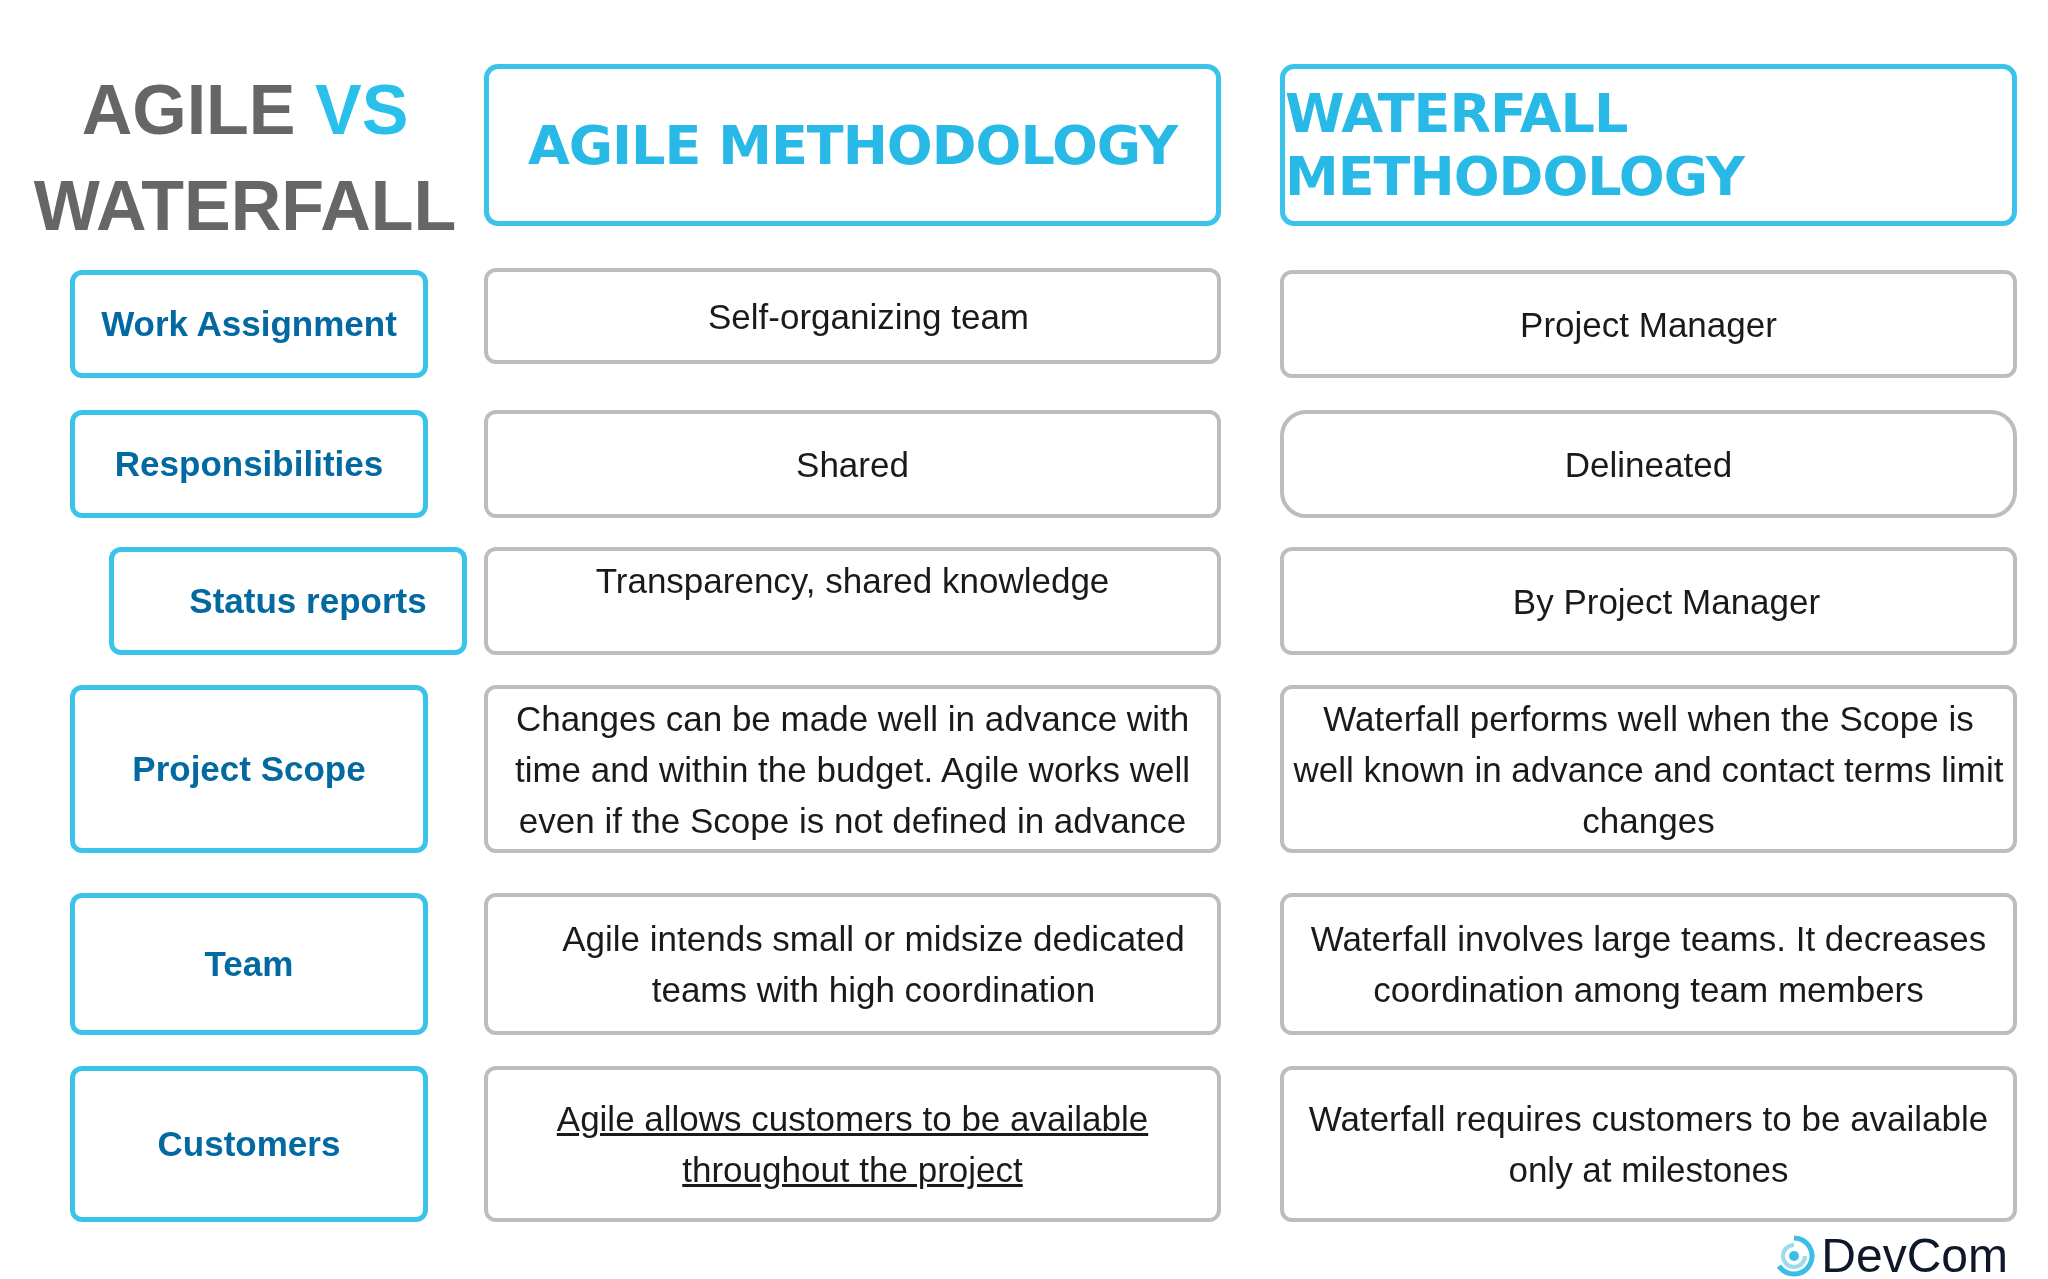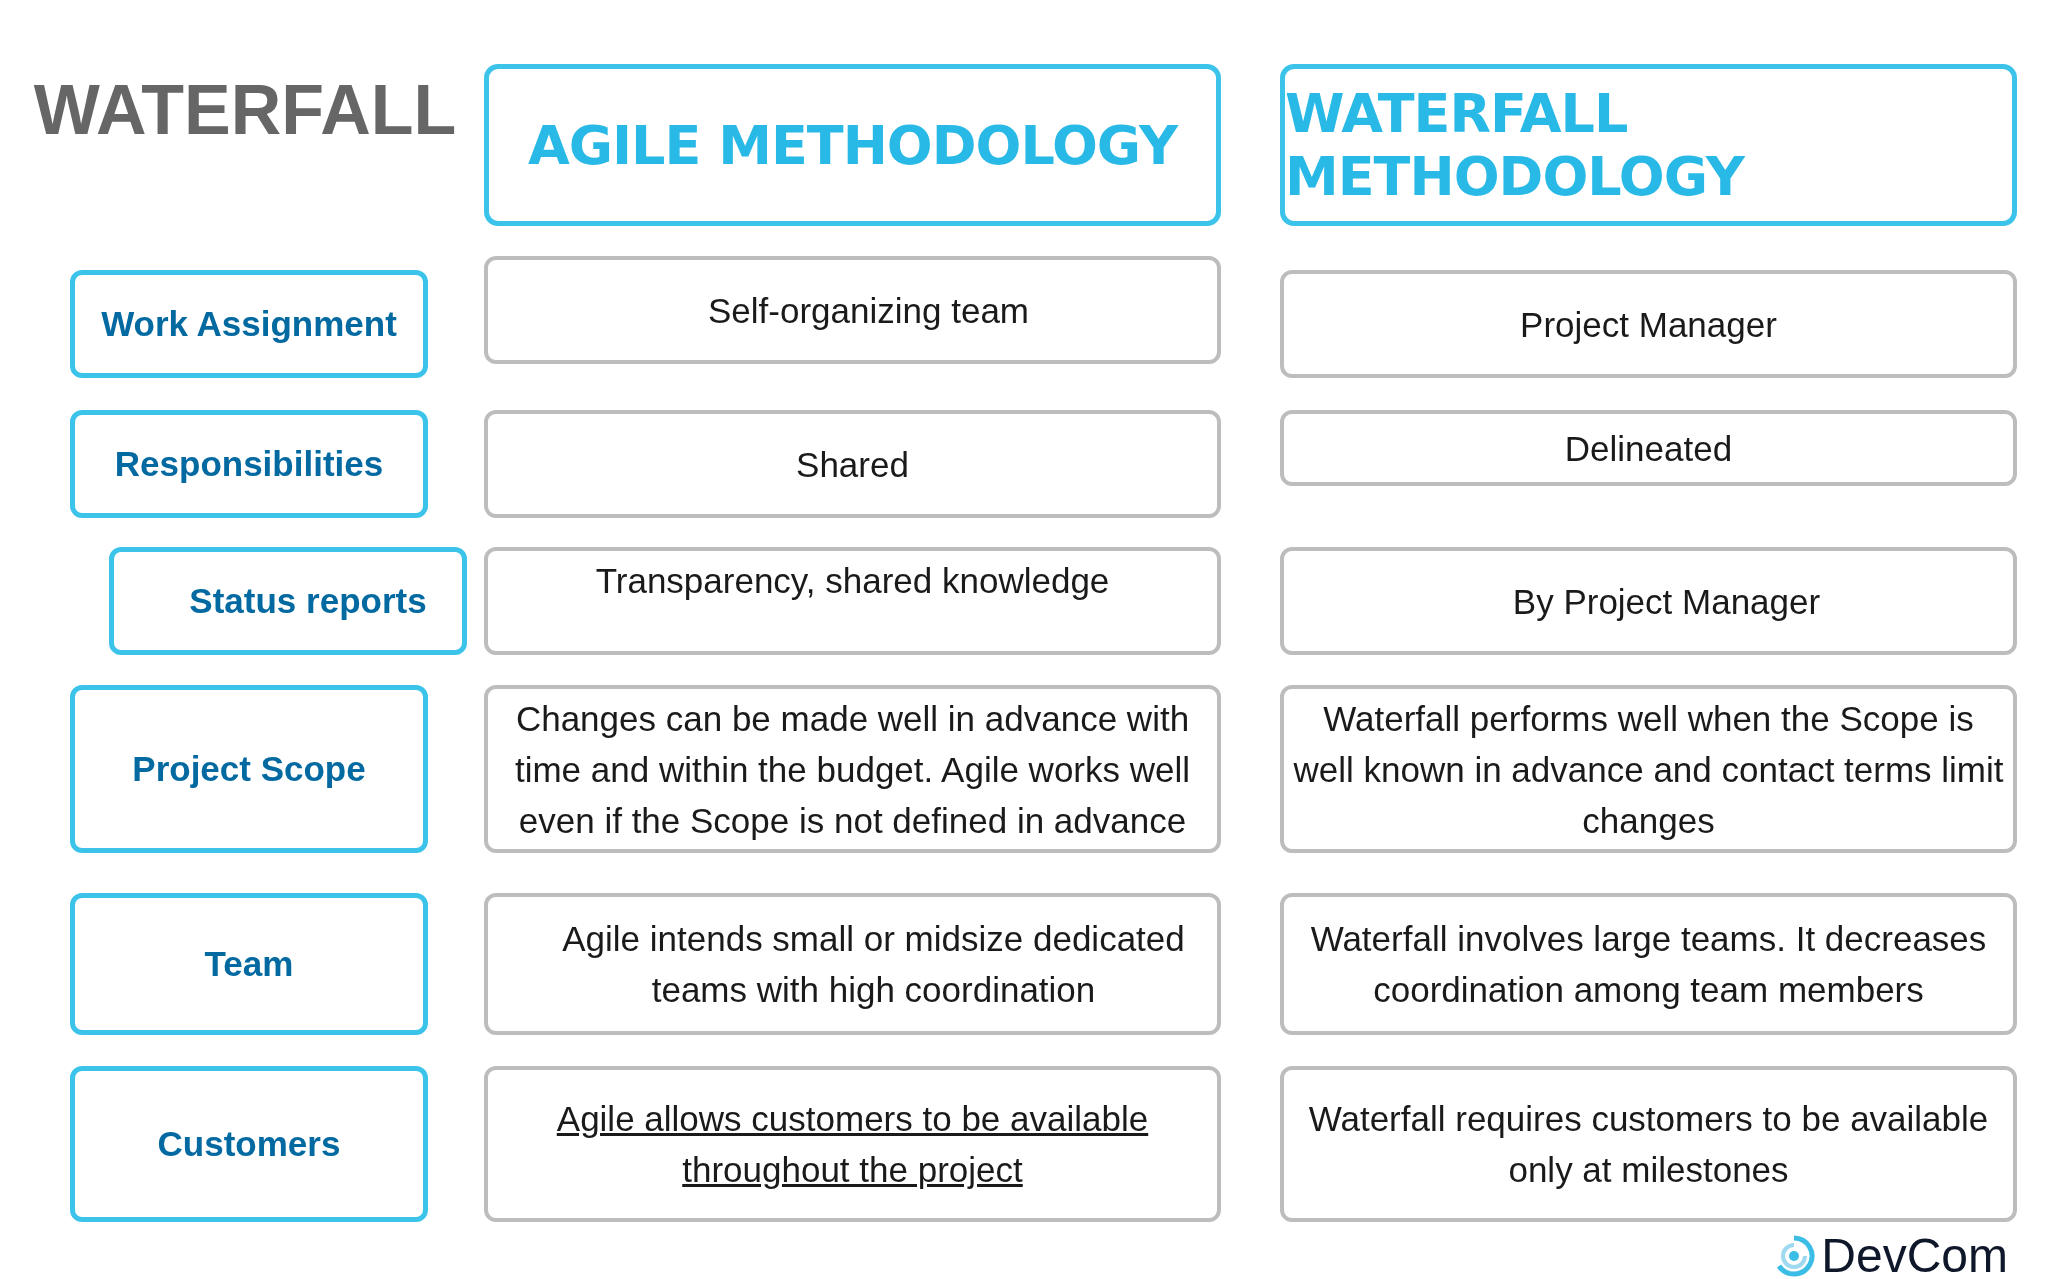--- a/index.html
+++ b/index.html
@@ -12,33 +12,34 @@
   .c1 { left:484px; width:737px; }
   .c2 { left:1280px; width:737px; }
   .top { align-items:flex-start; padding-top:4px; }
   .logo { position:absolute; right:40px; top:1228px; display:flex; align-items:center; color:#0f172a; font-size:48px;justify-content:center; }
   .logo svg { margin-right:6px; }
 </style>
 </head>
 <body>
 
 <div class="title">
+  <div><span>AGILE</span> <span class="vs">VS</span></div>
   <div>WATERFALL</div>
 </div>
 
 <div class="hdr c1">AGILE METHODOLOGY</div>
 <div class="hdr c2">WATERFALL METHODOLOGY</div>
 
 <div class="lbl" style="top:270px;height:108px;">Work Assignment</div>
-<div class="cell c1" style="top:256px;height:108px;padding-left:40px;">Self-organizing team</div>
+<div class="cell c1" style="top:268px;height:96px;padding-left:40px;">Self-organizing team</div>
 <div class="cell c2" style="top:270px;height:108px;">Project Manager</div>
 
 <div class="lbl" style="top:410px;height:108px;">Responsibilities</div>
 <div class="cell c1" style="top:410px;height:108px;">Shared</div>
-<div class="cell c2" style="top:410px;height:76px;">Delineated</div>
+<div class="cell c2" style="top:410px;height:108px;border-radius:26px;">Delineated</div>
 
 <div class="lbl" style="top:547px;height:108px;padding-left:40px;margin-left:39px;">Status reports</div>
 <div class="cell c1 top" style="top:547px;height:108px;">Transparency, shared knowledge</div>
 <div class="cell c2" style="top:547px;height:108px;padding-left:44px;">By Project Manager</div>
 
 <div class="lbl" style="top:685px;height:168px;">Project Scope</div>
 <div class="cell c1" style="top:685px;height:168px;">Changes can be made well in advance with time and within the budget. Agile works well even if the Scope is not defined in advance</div>
 <div class="cell c2" style="top:685px;height:168px;">Waterfall performs well when the Scope is well known in advance and contact terms limit changes</div>
 
 <div class="lbl" style="top:893px;height:142px;">Team</div>

